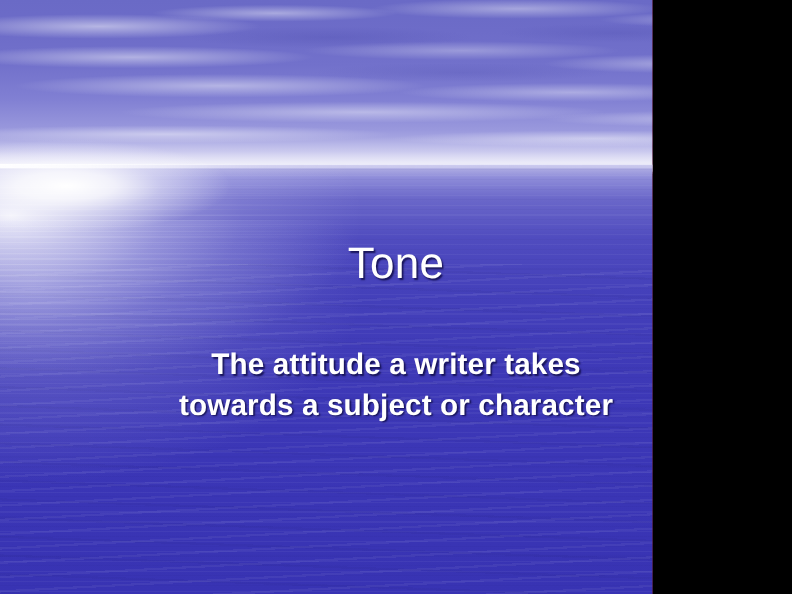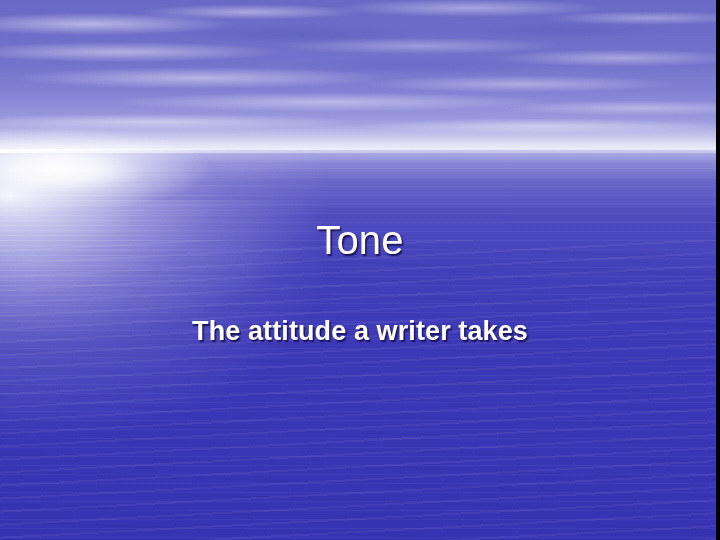--- a/index.html
+++ b/index.html
@@ -4,21 +4,21 @@
 <title>Tone</title>
 <style>
   html, body {
     margin: 0;
     padding: 0;
     background: #000;
   }
 
   #slide {
     position: relative;
-    width: 716px;
+    width: 593px;
     height: 540px;
     overflow: hidden;
     font-family: "Liberation Sans", "DejaVu Sans", sans-serif;
     background: #ec4899;
     user-select: none;
   }
 
   
   .sky {
     position: absolute;
@@ -265,16 +265,17 @@
     <div class="sun-core"></div>
 
     <div class="horizon-line"></div>
   </div>
 
   <div class="text-layer">
     <div class="slide-title">Tone</div>
 
     <div class="slide-subtitle">
       <span class="subtitle-line">The attitude a writer takes</span>
+      <span class="subtitle-line">towards a subject or character</span>
     </div>
   </div>
 
 </div>
 
 </body></html>

